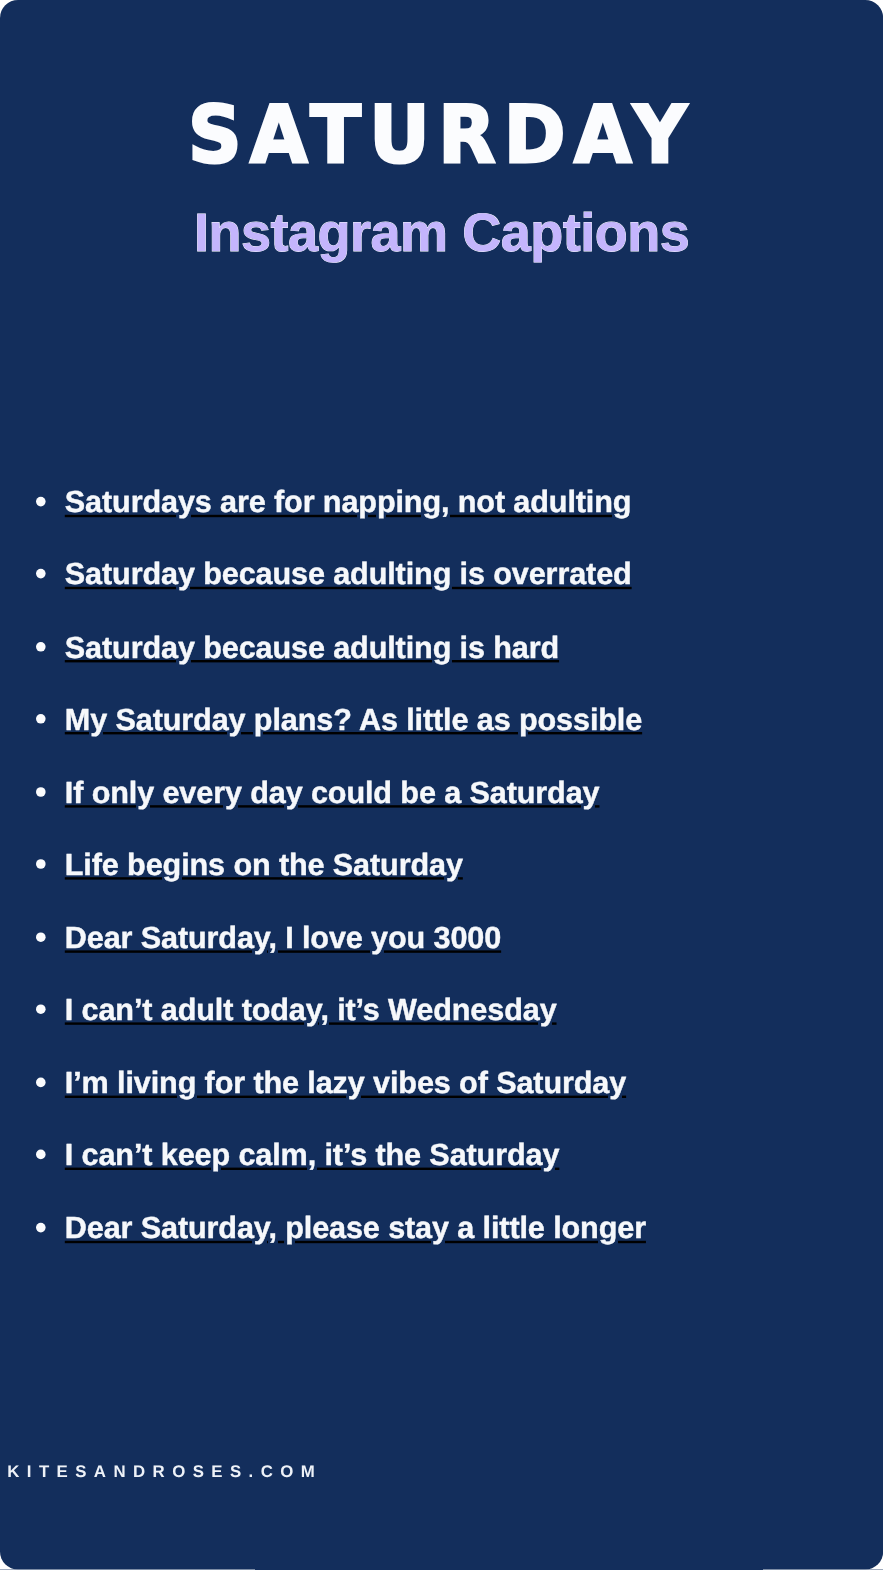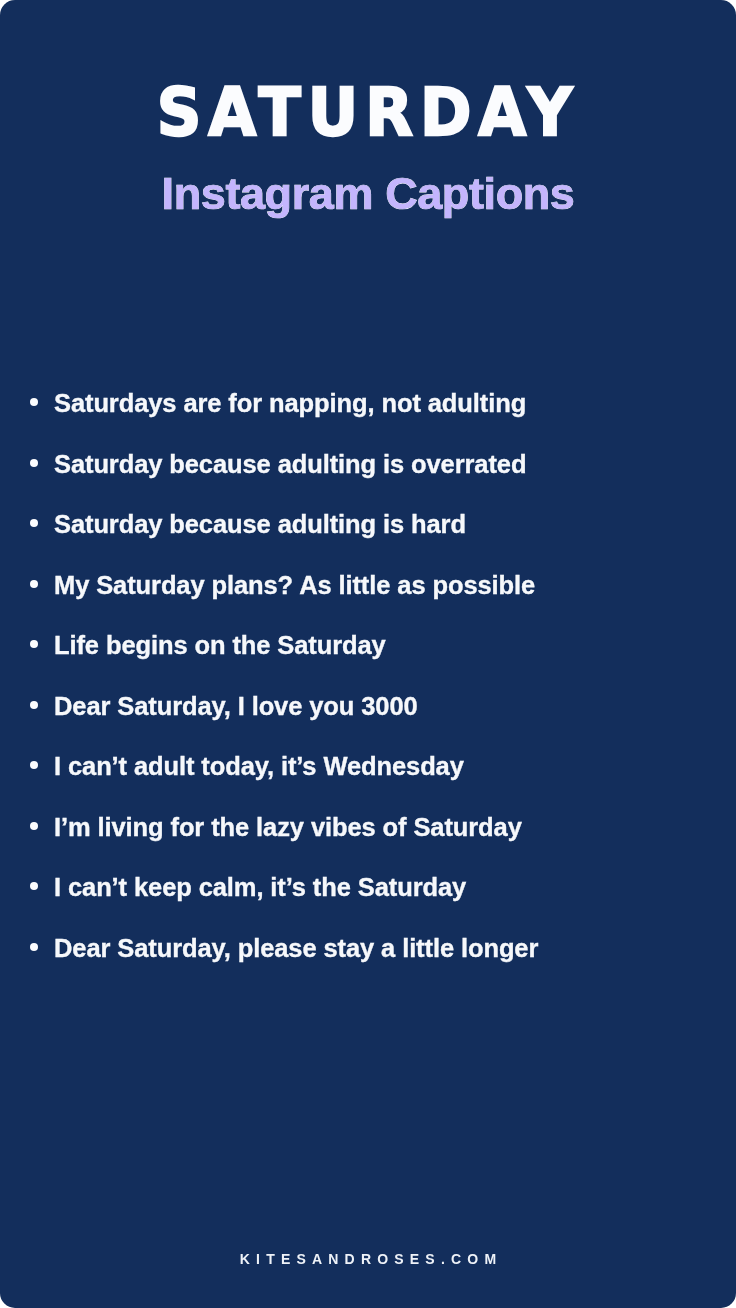--- a/index.html
+++ b/index.html
@@ -65,23 +65,24 @@
     margin: 0;
     padding: 0;
     position: absolute;
     top: 373px;
     left: 30px;
     right: 30px;
   }
 
   .caption-item {
     display: flex;
-    align-items: center;
+    align-items: flex-end;
     height: 60.5px;
     line-height: 32px;
+    text-decoration: underline;
   }
 
   .bullet {
     flex: 0 0 auto;
     width: 24px;
     display: block;
     color: #fbfcfe;
     font-size: 26px;
     line-height: 30px;
     text-align: left;
@@ -110,22 +111,21 @@
     white-space: nowrap;
     -webkit-text-stroke: 0.35px #f6f8fb;
     paint-order: stroke fill;
   }
 
   
   #footer {
     position: absolute;
     left: 0;
     right: 0;
-    top: 1250px;
-    text-align: center;
+    top: 1218px;
   }
 
   #footer-text {
     font-family: "Liberation Sans", sans-serif;
     font-weight: 700;
     font-size: 14px;
     letter-spacing: 6.2px;
     color: #eef2f8;
     display: inline-block;
     margin: 0;
@@ -154,20 +154,24 @@
     <li class="caption-item">
       <span class="bullet"></span>
       <span class="caption-text">Saturday because adulting is hard</span>
     </li>
     <li class="caption-item">
       <span class="bullet"></span>
       <span class="caption-text">My Saturday plans? As little as possible</span>
     </li>
     <li class="caption-item">
       <span class="bullet"></span>
+      <span class="caption-text">If only every day could be a Saturday</span>
+    </li>
+    <li class="caption-item">
+      <span class="bullet"></span>
       <span class="caption-text">Life begins on the Saturday</span>
     </li>
     <li class="caption-item">
       <span class="bullet"></span>
       <span class="caption-text">Dear Saturday, I love you 3000</span>
     </li>
     <li class="caption-item">
       <span class="bullet"></span>
       <span class="caption-text">I can’t adult today, it’s Wednesday</span>
     </li>

